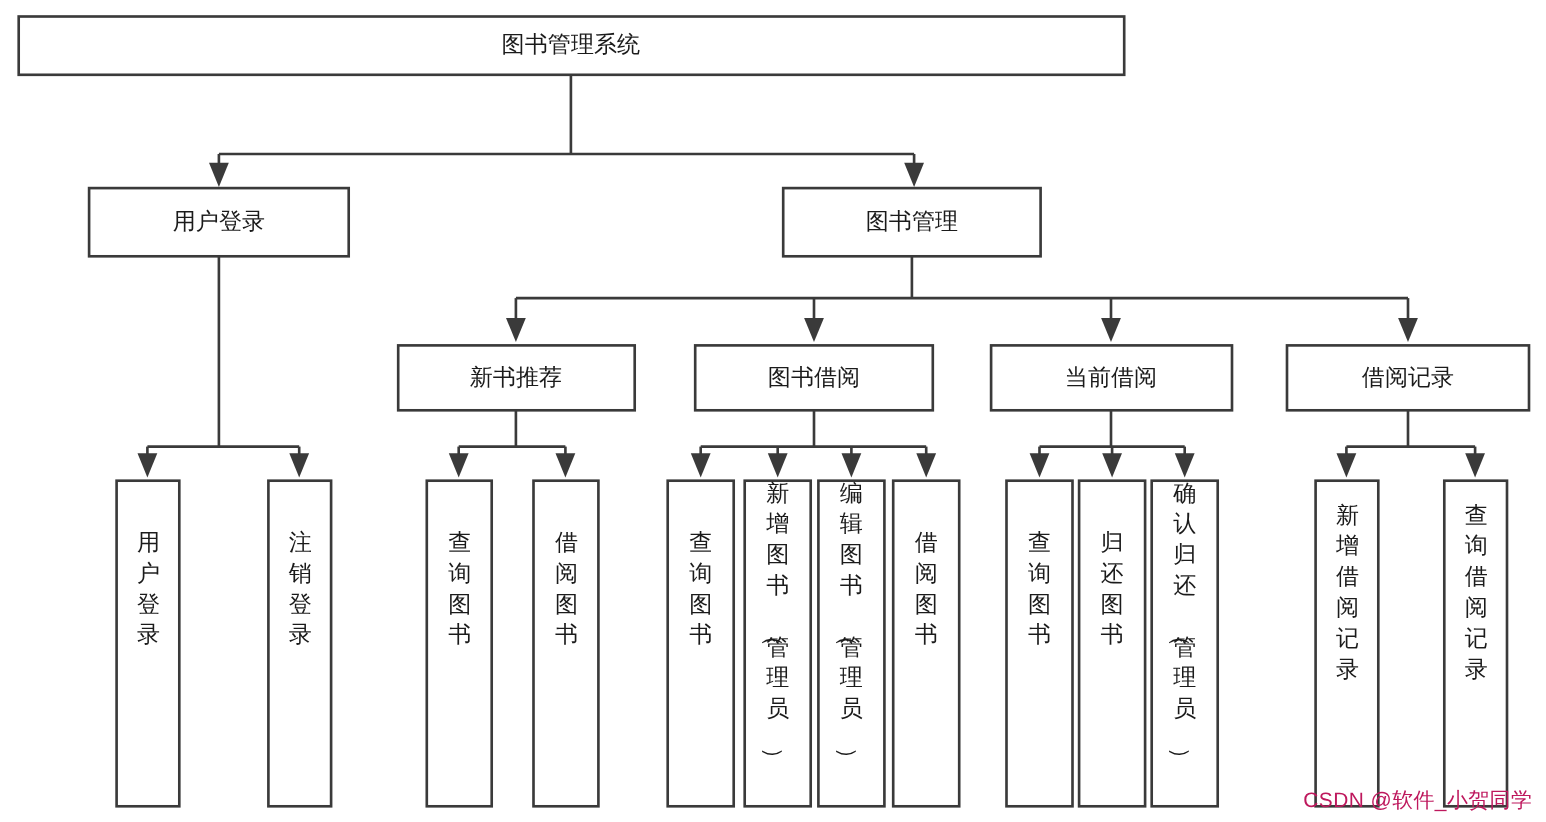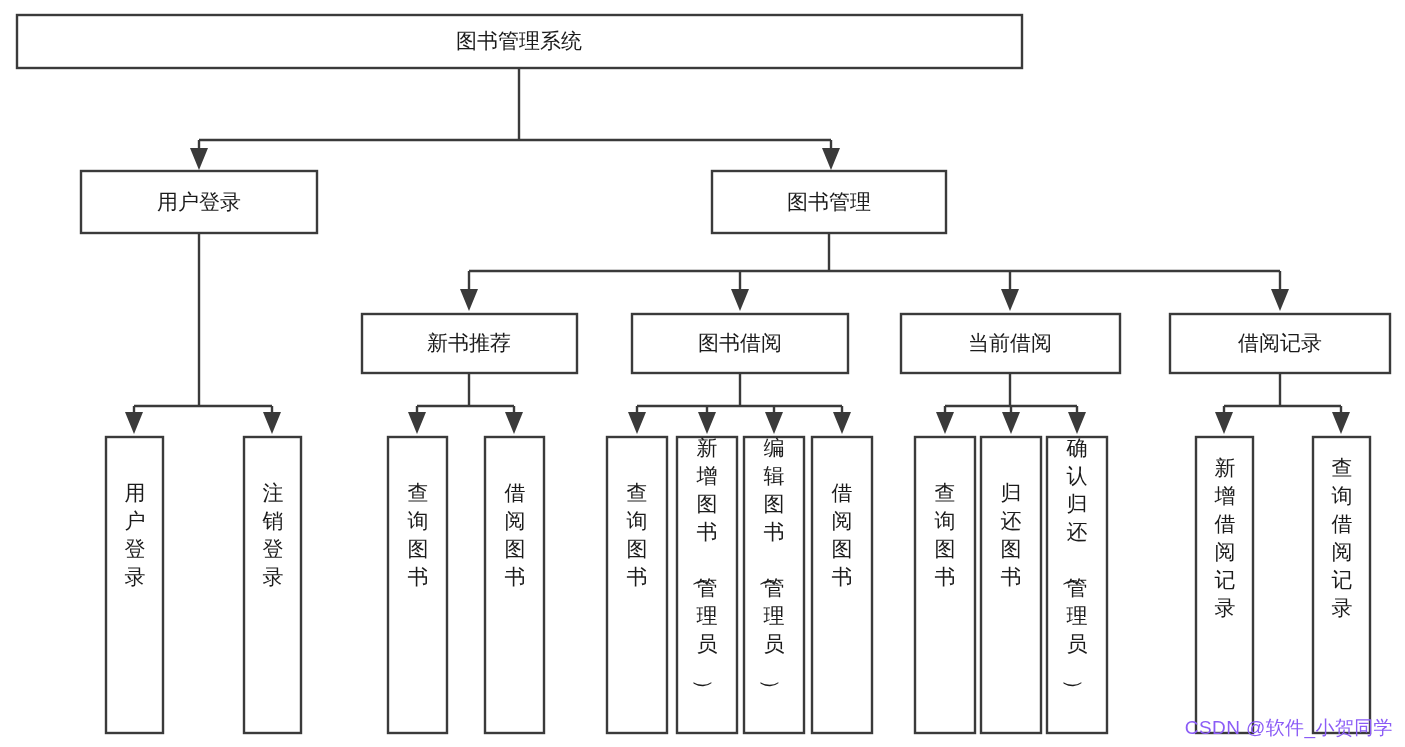--- a/index.html
+++ b/index.html
@@ -56,21 +56,21 @@
     font-size: 21px;
     fill: #1b1b1b;
     text-anchor: middle;
   }
   .watermark {
     position: absolute;
     right: 12px;
     bottom: 6px;
     font-family: "Liberation Sans", sans-serif;
     font-size: 19px;
-    color: #8b5cf6;
+    color: #be185d;
     letter-spacing: 0.4px;
     white-space: nowrap;
     user-select: none;
   }
 </style>
 </head>
 <body>
 
 <div id="diagram-root">
 

